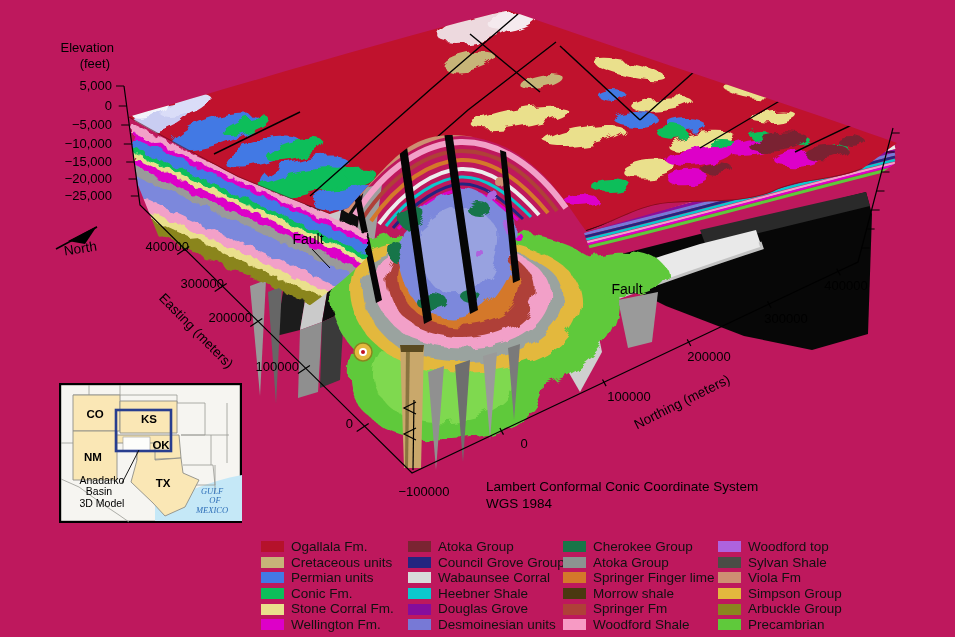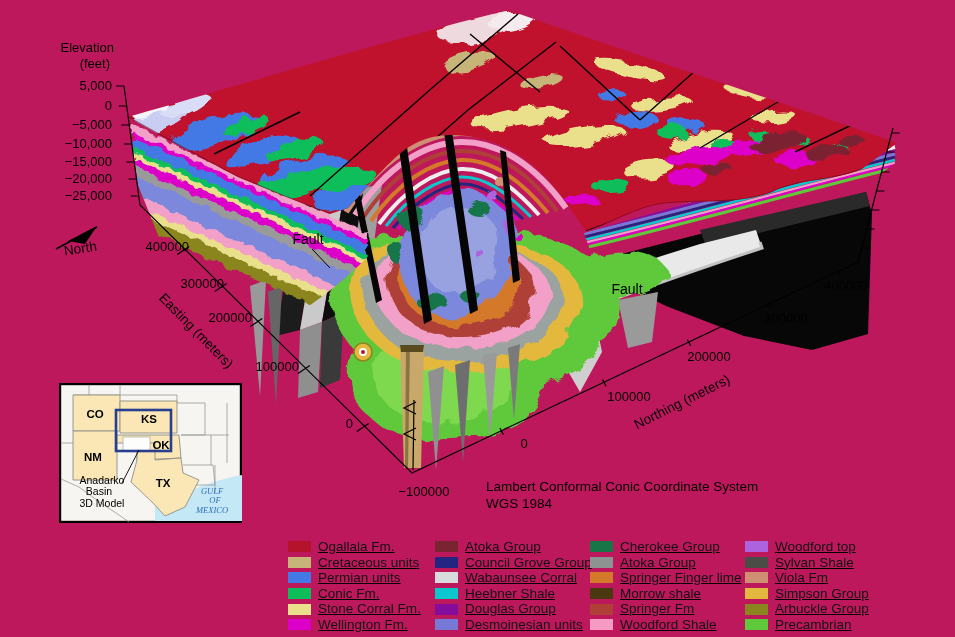--- a/index.html
+++ b/index.html
@@ -3,21 +3,21 @@
 <meta charset="utf-8">
 <style>
   html,body{margin:0;padding:0;background:#ffffff;}
   #stage{position:relative;width:955px;height:637px;background:#be185d;overflow:hidden;
          font-family:"Liberation Sans", sans-serif;}
   #scene{position:absolute;left:0;top:0;}
   #inset{position:absolute;left:59px;top:383px;}
   .axt{font-family:"Liberation Sans",sans-serif;font-size:13px;fill:#000;}
   .axt2{font-family:"Liberation Sans",sans-serif;font-size:13.5px;fill:#000;}
   .flt{font-family:"Liberation Sans",sans-serif;font-size:14px;fill:#000;}
-  .legend{position:absolute;left:288px;top:539px;display:flex;text-decoration:underline;}
+  .legend{position:absolute;left:261px;top:539px;display:flex;}
   .lcol{display:flex;flex-direction:column;}
   .lcol.c1{width:147px}.lcol.c2{width:155px}.lcol.c3{width:155px}.lcol.c4{width:150px}
   .litem{display:flex;align-items:center;height:15.6px;}
   .sw{display:inline-block;width:23px;height:11px;margin-right:7px;flex:none;}
   .ll{font-size:13.5px;color:#111;white-space:nowrap;line-height:15.6px;}
   .stl{font-family:"Liberation Sans",sans-serif;font-weight:bold;font-size:11.5px;fill:#000;}
   .cap{font-family:"Liberation Sans",sans-serif;font-size:10.5px;fill:#000;}
   .gulf{font-family:"Liberation Serif",serif;font-style:italic;font-size:8.5px;fill:#2F6FB8;}
 </style>
 </head>
@@ -380,21 +380,21 @@
     <div class="litem">
           <span class="sw" style="background: rgb(216, 219, 219);"></span>
           <span class="ll">Wabaunsee Corral</span>
         </div>
     <div class="litem">
           <span class="sw" style="background: rgb(11, 200, 206);"></span>
           <span class="ll">Heebner Shale</span>
         </div>
     <div class="litem">
           <span class="sw" style="background: rgb(133, 13, 156);"></span>
-          <span class="ll">Douglas Group</span>
+          <span class="ll">Douglas Grove</span>
         </div>
     <div class="litem">
           <span class="sw" style="background: rgb(119, 121, 214);"></span>
           <span class="ll">Desmoinesian units</span>
         </div>
   </div>
   <div class="lcol c3">
     <div class="litem">
           <span class="sw" style="background: rgb(23, 117, 72);"></span>
           <span class="ll">Cherokee Group</span>

